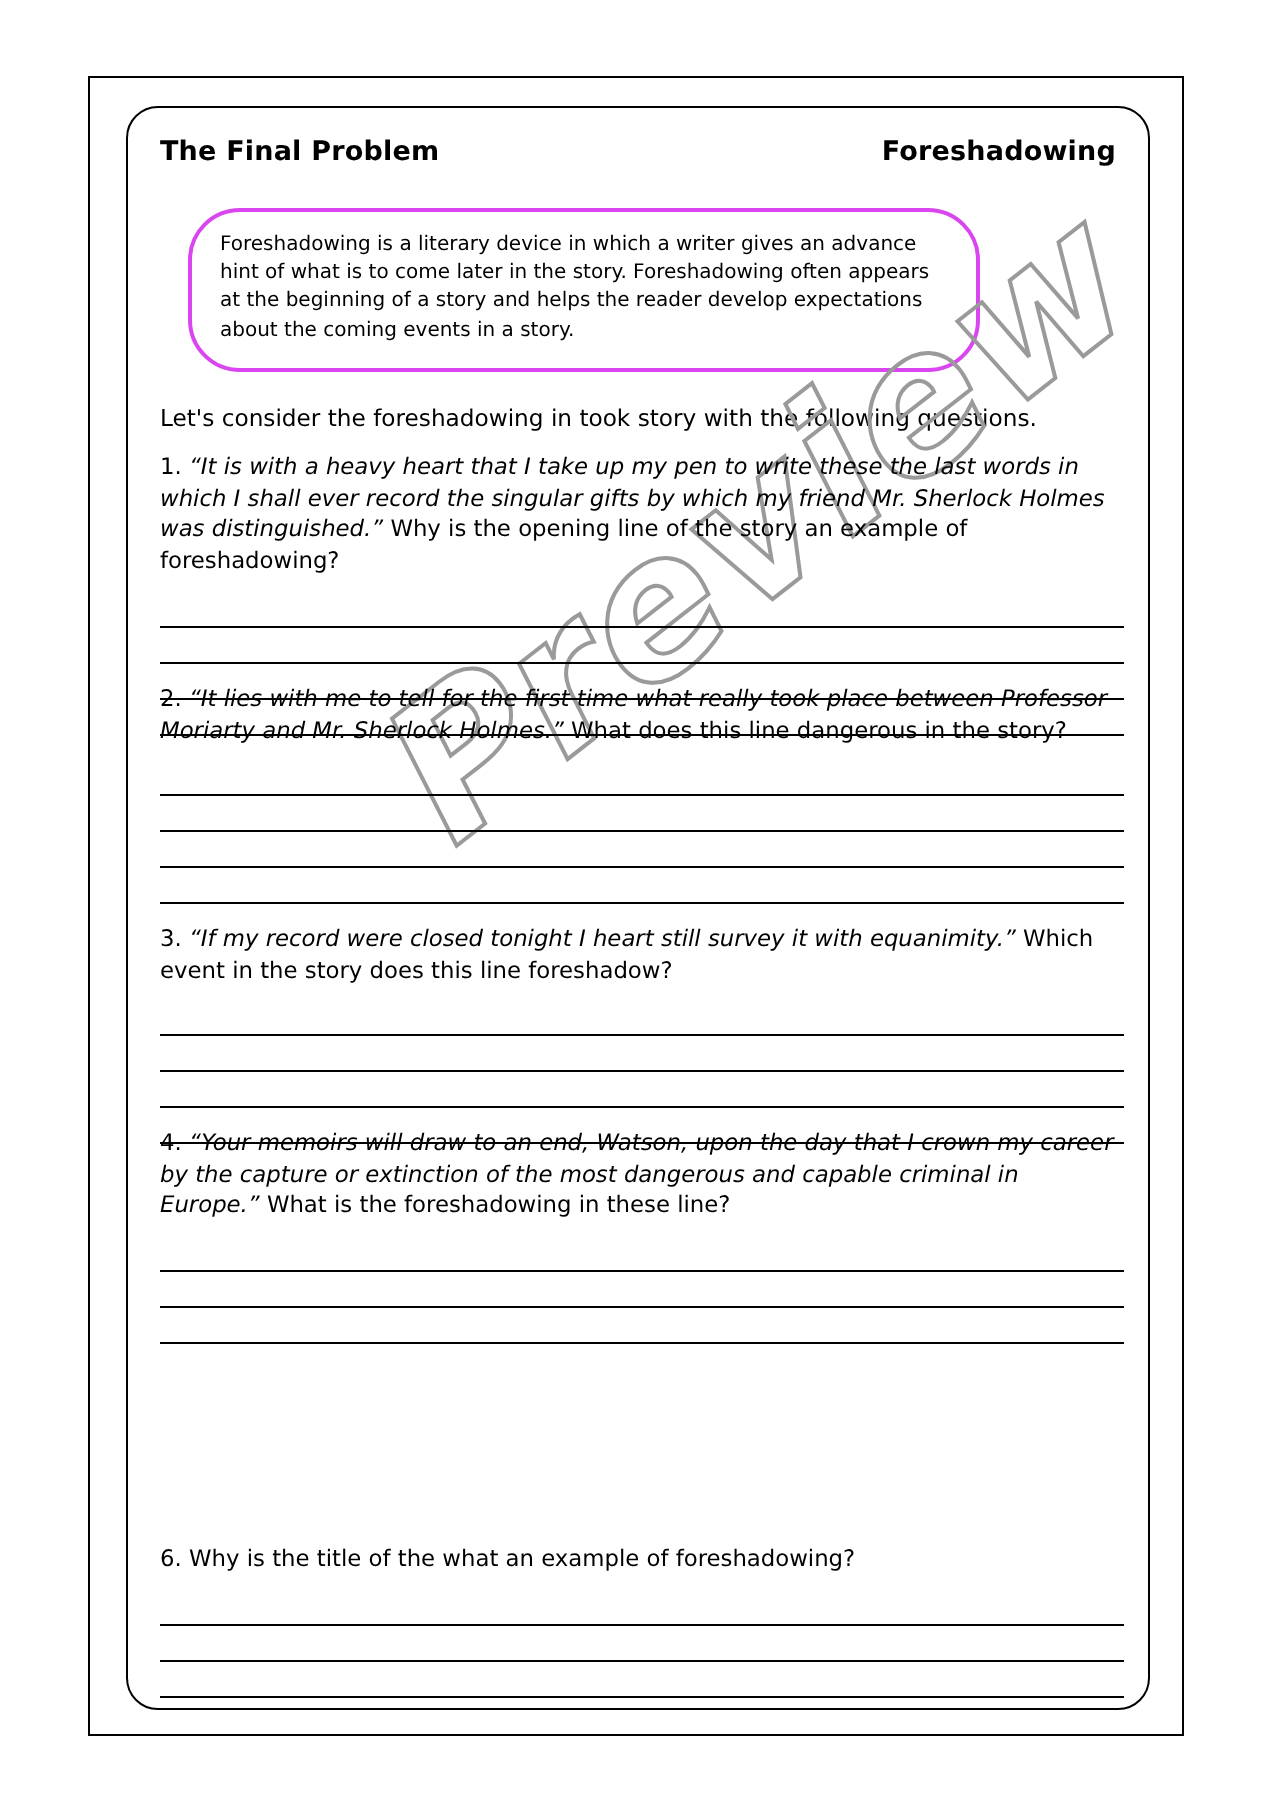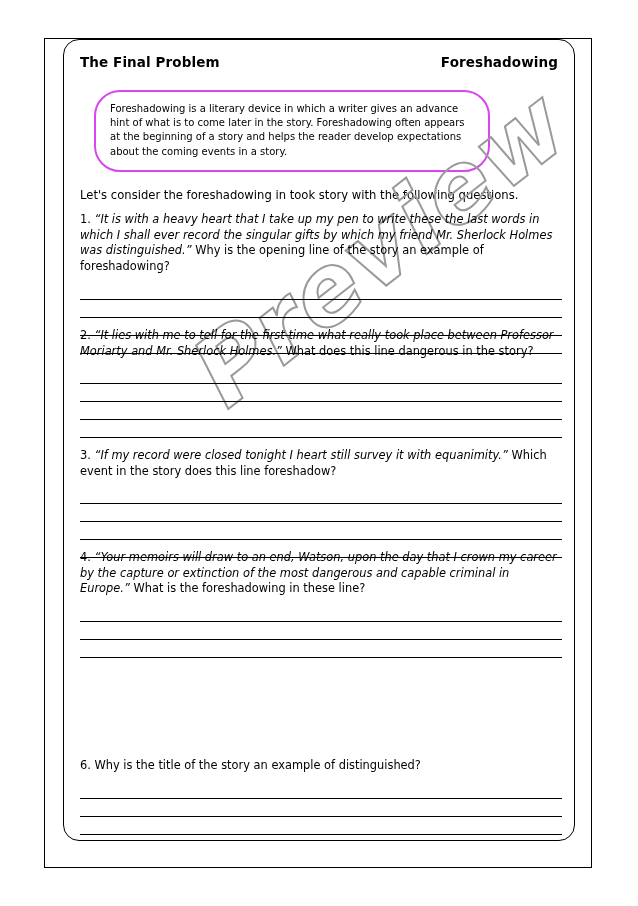--- a/index.html
+++ b/index.html
@@ -20,21 +20,21 @@
     top: 38px;
     width: 548px;
     height: 830px;
     border: 1px solid #000;
     box-sizing: border-box;
     background: #fff;
   }
   .sheet {
     position: absolute;
     left: 18px;
-    top: 0;
+    top: 14px;
     width: 512px;
     height: 802px;
     border: 1px solid #000;
     border-radius: 16px;
     box-sizing: border-box;
     background: #fff;
     overflow: hidden;
   }
   .header {
     position: absolute;
@@ -168,21 +168,21 @@
       </div>
       <div class="q-block" style="top: 510px;">
         <div class="q-text"><span>4. </span><span class="quote">“Your memoirs will draw to an end, Watson, upon the day that I crown my career by the capture or extinction of the most dangerous and capable criminal in Europe.” </span><span class="q-prompt">What is the foreshadowing in these line?</span></div>
         <div class="lines">
           <div class="rule"></div>
           <div class="rule"></div>
           <div class="rule"></div>
         </div>
       </div>
       <div class="q-block" style="top: 718px;">
-        <div class="q-text"><span>6. </span><span class="q-prompt">Why is the title of the story an example of distinguished?</span></div>
+        <div class="q-text"><span>6. </span><span class="q-prompt">Why is the title of the what an example of foreshadowing?</span></div>
         <div class="lines">
           <div class="rule"></div>
           <div class="rule"></div>
           <div class="rule"></div>
         </div>
       </div>
     </div>
 </div>
 
 </body></html>

